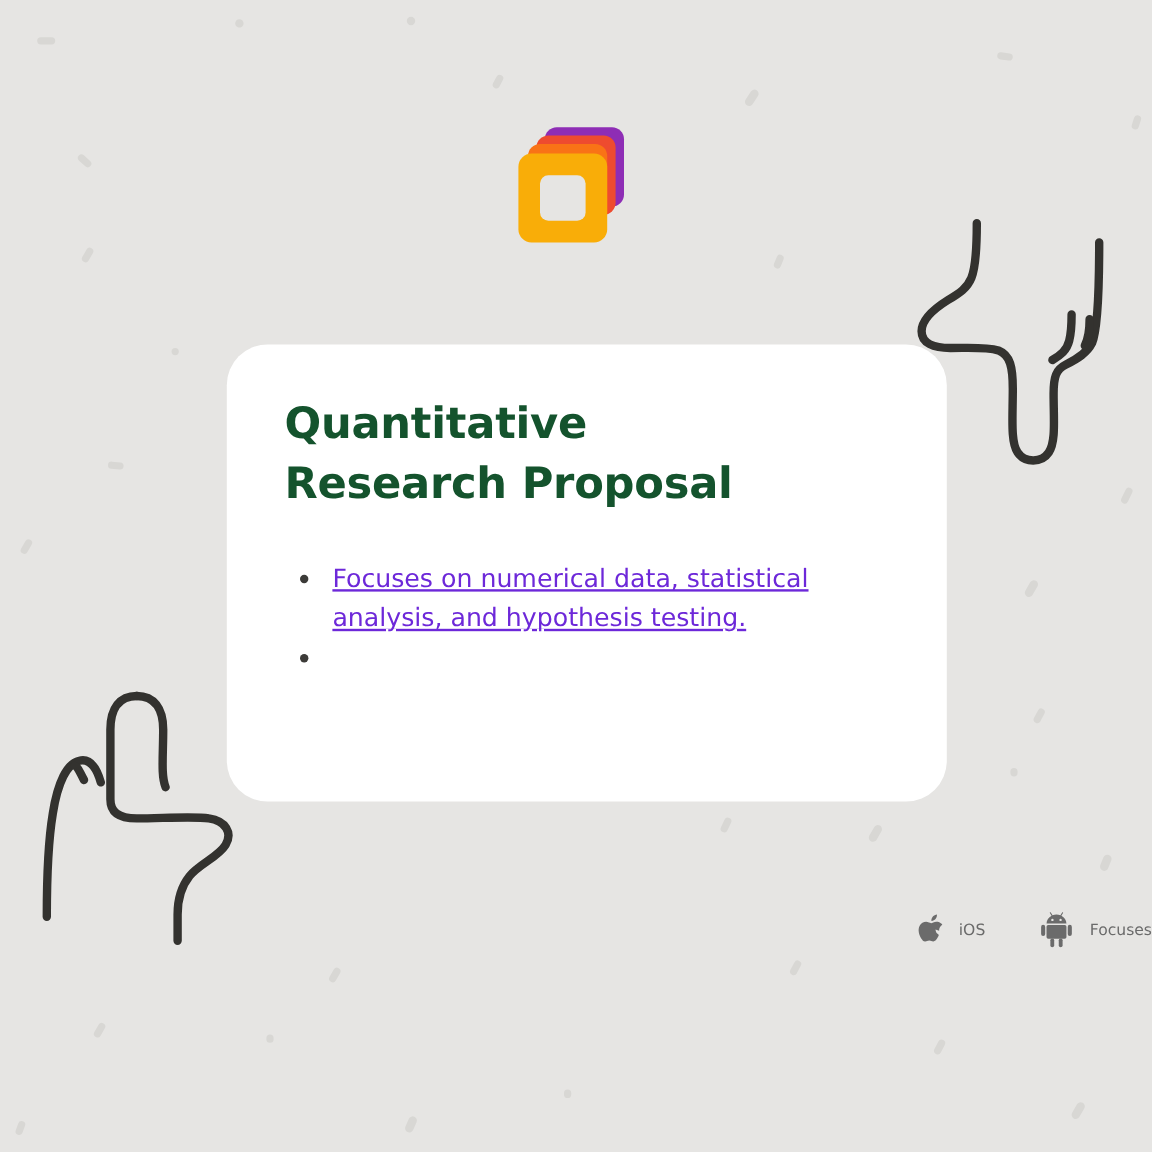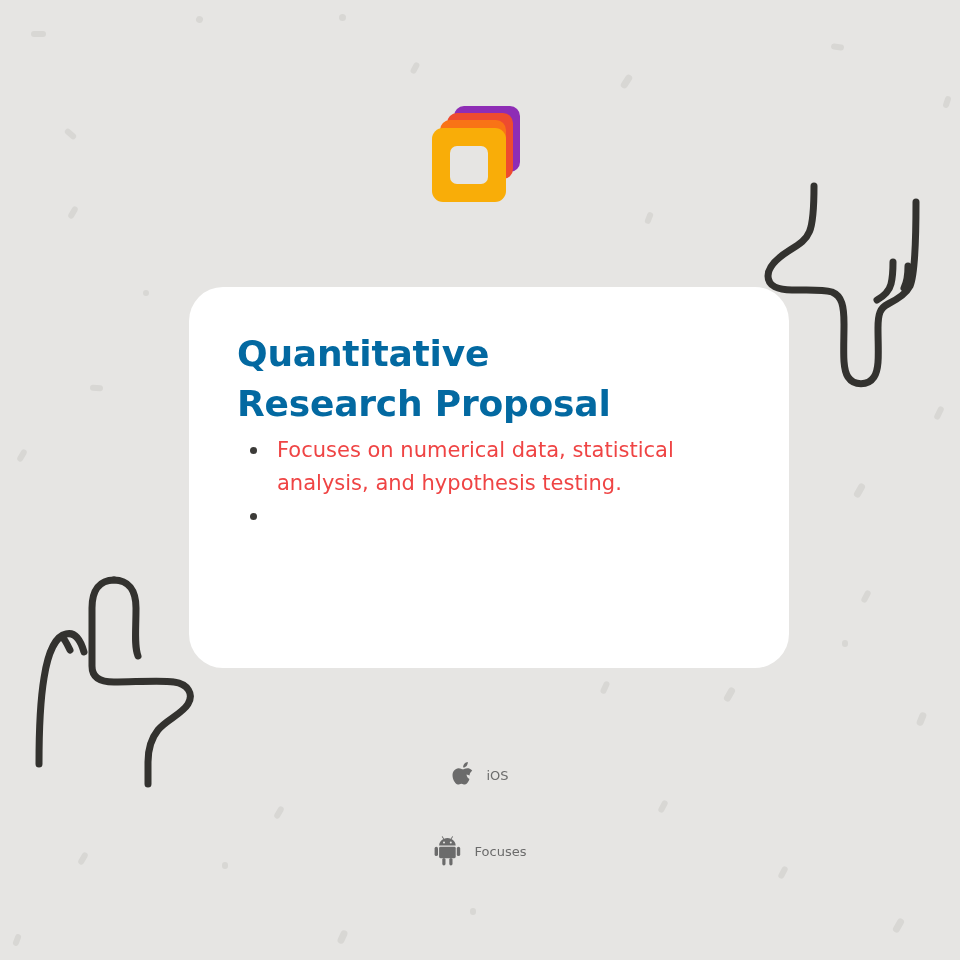--- a/index.html
+++ b/index.html
@@ -94,37 +94,38 @@
     background: #ffffff;
     border-radius: 34px;
     box-sizing: border-box;
     padding: 42px 48px 0 48px;
   }
   #card-title {
     font-size: 36px;
     font-weight: 700;
     line-height: 1.38;
     letter-spacing: -0.2px;
-    color: #0369a1;
-    margin: 0 0 6px 0;
+    color: #14532d;
+    margin: 0 0 38px 0;
     max-width: 430px;
   }
   #card-list {
     list-style: none;
     margin: 0;
     padding: 0;
   }
   #card-list li {
     position: relative;
     padding-left: 40px;
     font-size: 21px;
     line-height: 33px;
-    color: #ef4444;
+    color: #6d28d9;
     margin-bottom: 0;
     max-width: 500px;
+    text-decoration: underline;
   }
   #card-list li .dot {
     position: absolute;
     left: 13px;
     top: 13px;
     width: 7px;
     height: 7px;
     background: #3c3b38;
     border-radius: 50%;
   }
@@ -152,21 +153,20 @@
   }
   #wordmark .ds-name { font-weight: 700; }
   #wordmark .ds-dot  { color: #7b3f8c; font-weight: 700; }
   #wordmark .ds-tld  { font-weight: 400; }
 
   #stores {
     display: flex;
     justify-content: flex-end;
     align-items: center;
     gap: 46px;
-    flex-direction: column;
   }
   .store {
     display: flex;
     align-items: center;
     gap: 9px;
   }
   .store svg { display: block; }
   .store-label {
     font-size: 13px;
     color: #6b6b6b;

